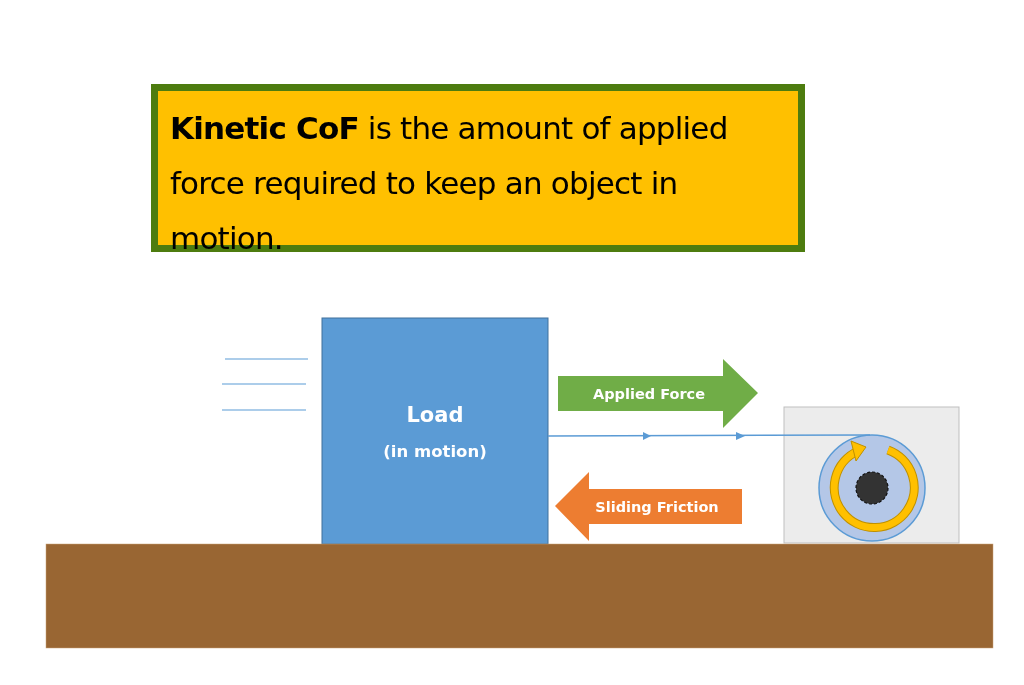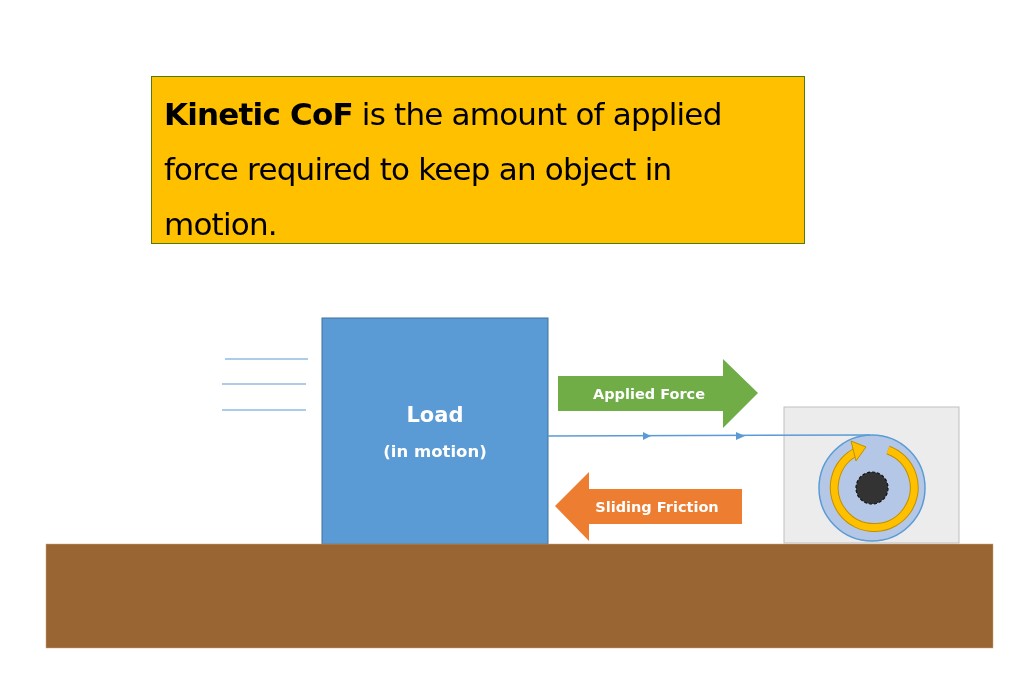--- a/index.html
+++ b/index.html
@@ -1,19 +1,19 @@
 <!DOCTYPE html>
 <html><head>
   <meta charset="utf-8">
   <style>
     html, body { margin: 0; padding: 0; background: #ffffff; }
     body { width: 1024px; height: 685px; position: relative; overflow: hidden;
            font-family: "Liberation Sans", "DejaVu Sans", sans-serif; }
-    .callout { position: absolute; left: 151px; top: 76px; width: 654px; height: 168px;
-               box-sizing: border-box; background: #ffc000; border: 1px solid #4d7c0f;
+    .callout { position: absolute; left: 151px; top: 84px; width: 654px; height: 168px;
+               box-sizing: border-box; background: #ffc000; border: 7px solid #4d7c0f;
                padding: 10px 12px 0 12px; color: #000; font-size: 31px; line-height: 55px;
                font-family: "DejaVu Sans", sans-serif; letter-spacing: -0.8px; }
     .callout b { font-weight: bold; }
     svg.scene { position: absolute; left: 0; top: 0; }
     .lbl { font-family: "DejaVu Sans", sans-serif; font-weight: bold; fill: #ffffff; }
   </style>
 </head>
 <body>
 
 <div class="callout"><b>Kinetic CoF</b><span> is the amount of applied force required to keep an object in motion.</span></div>

